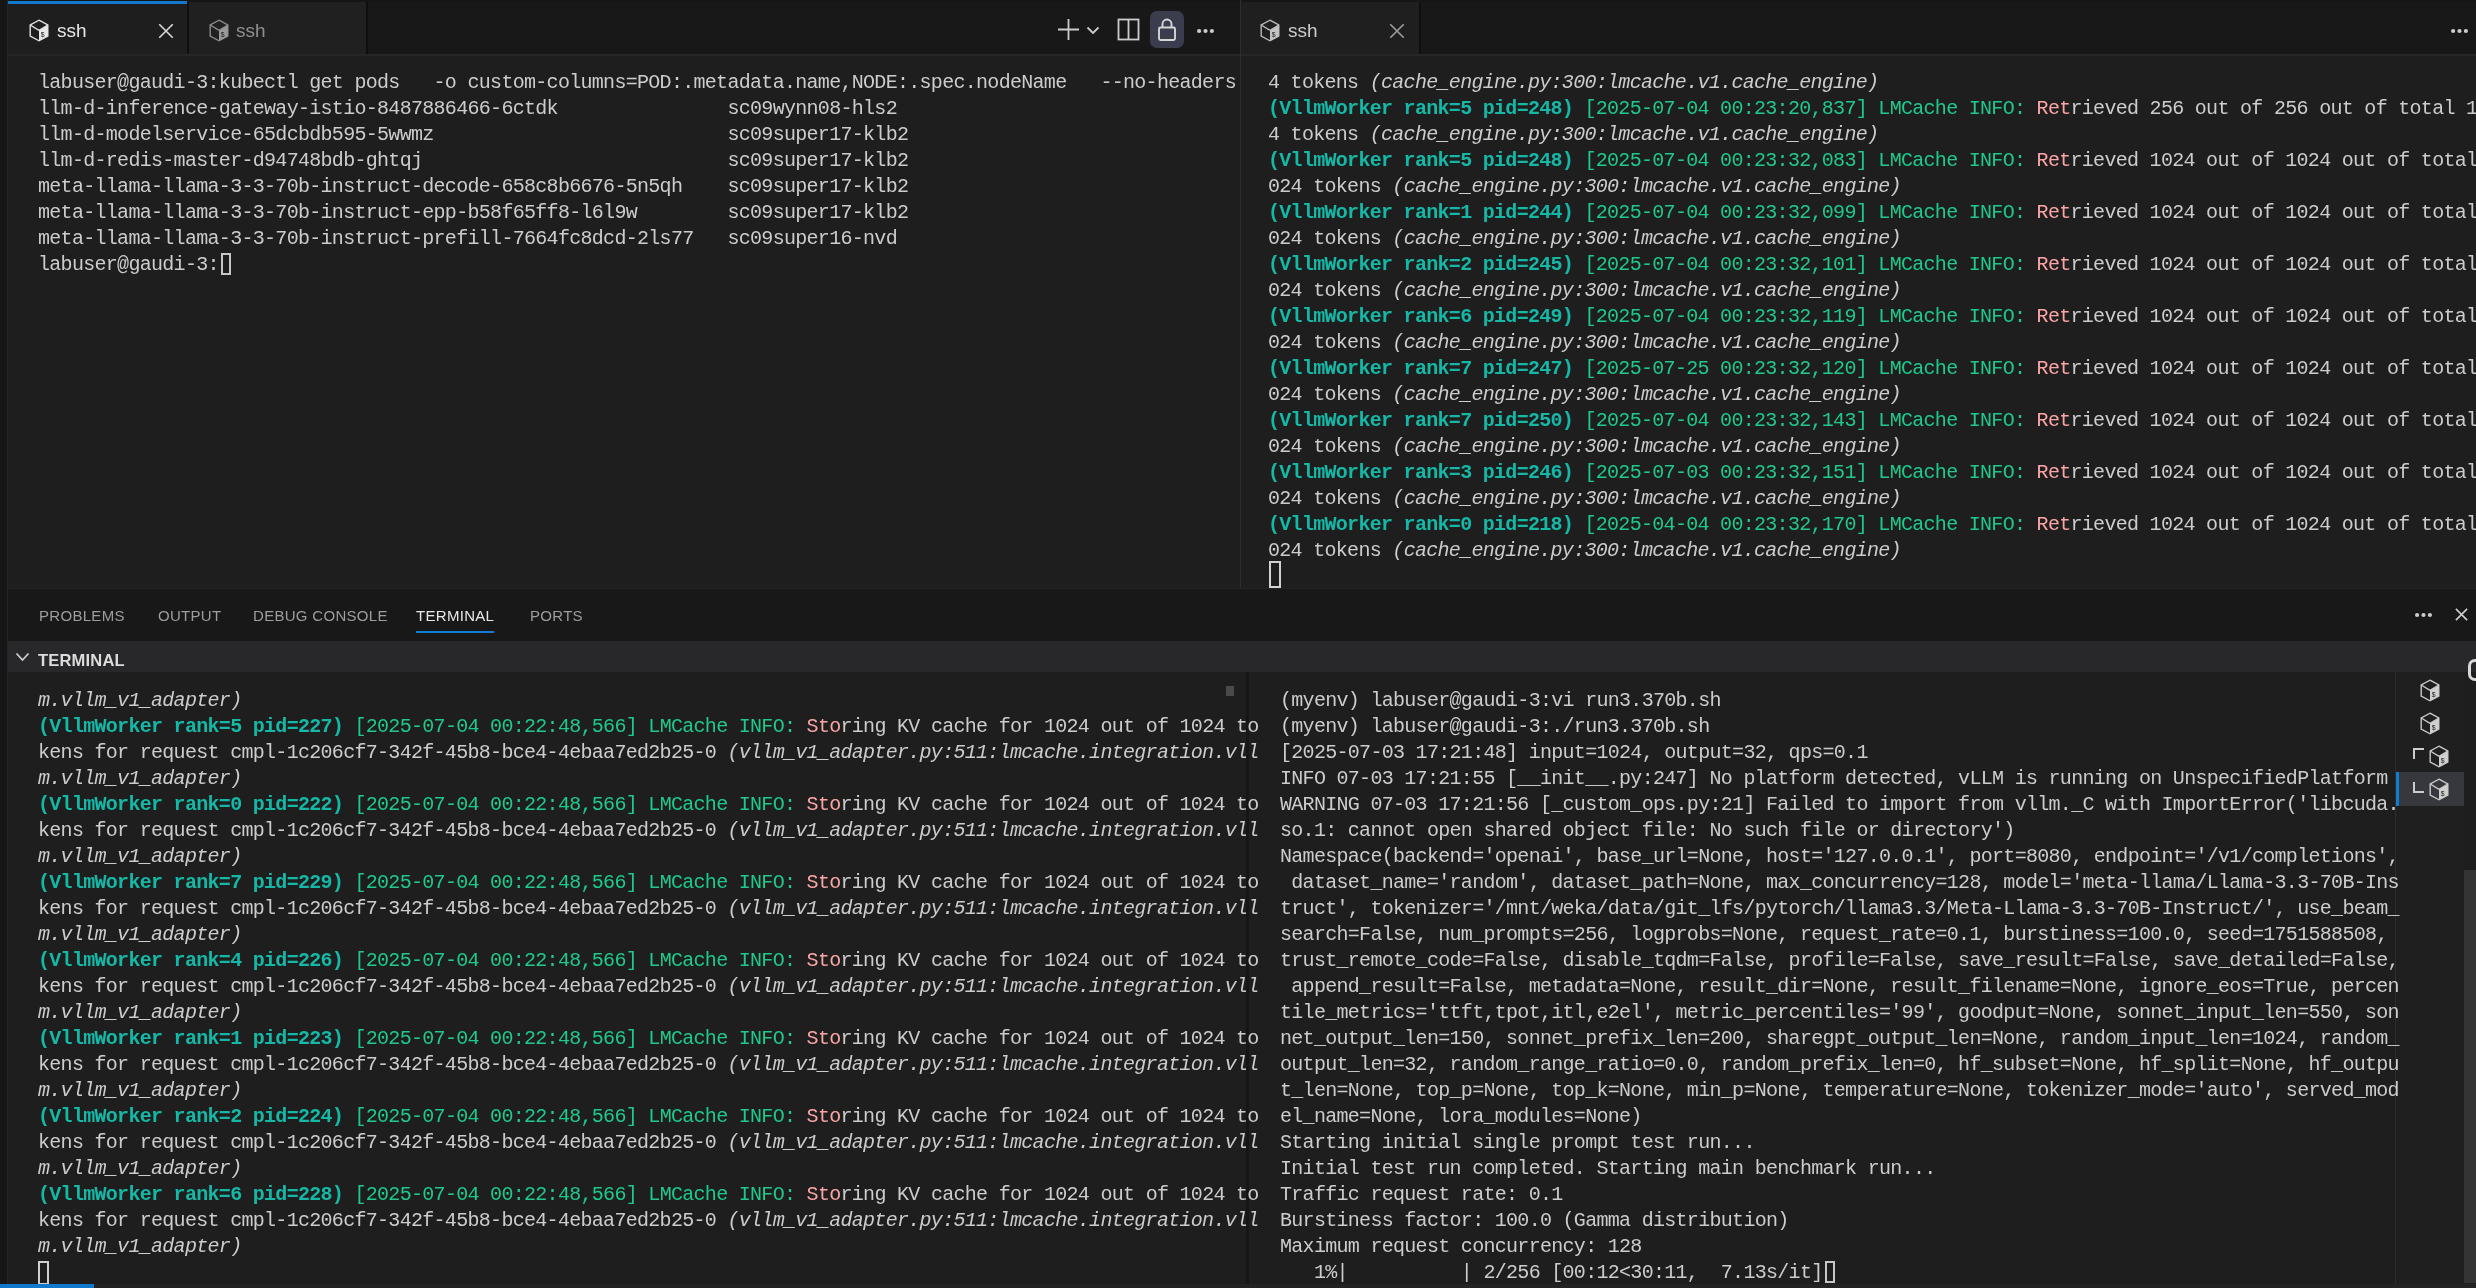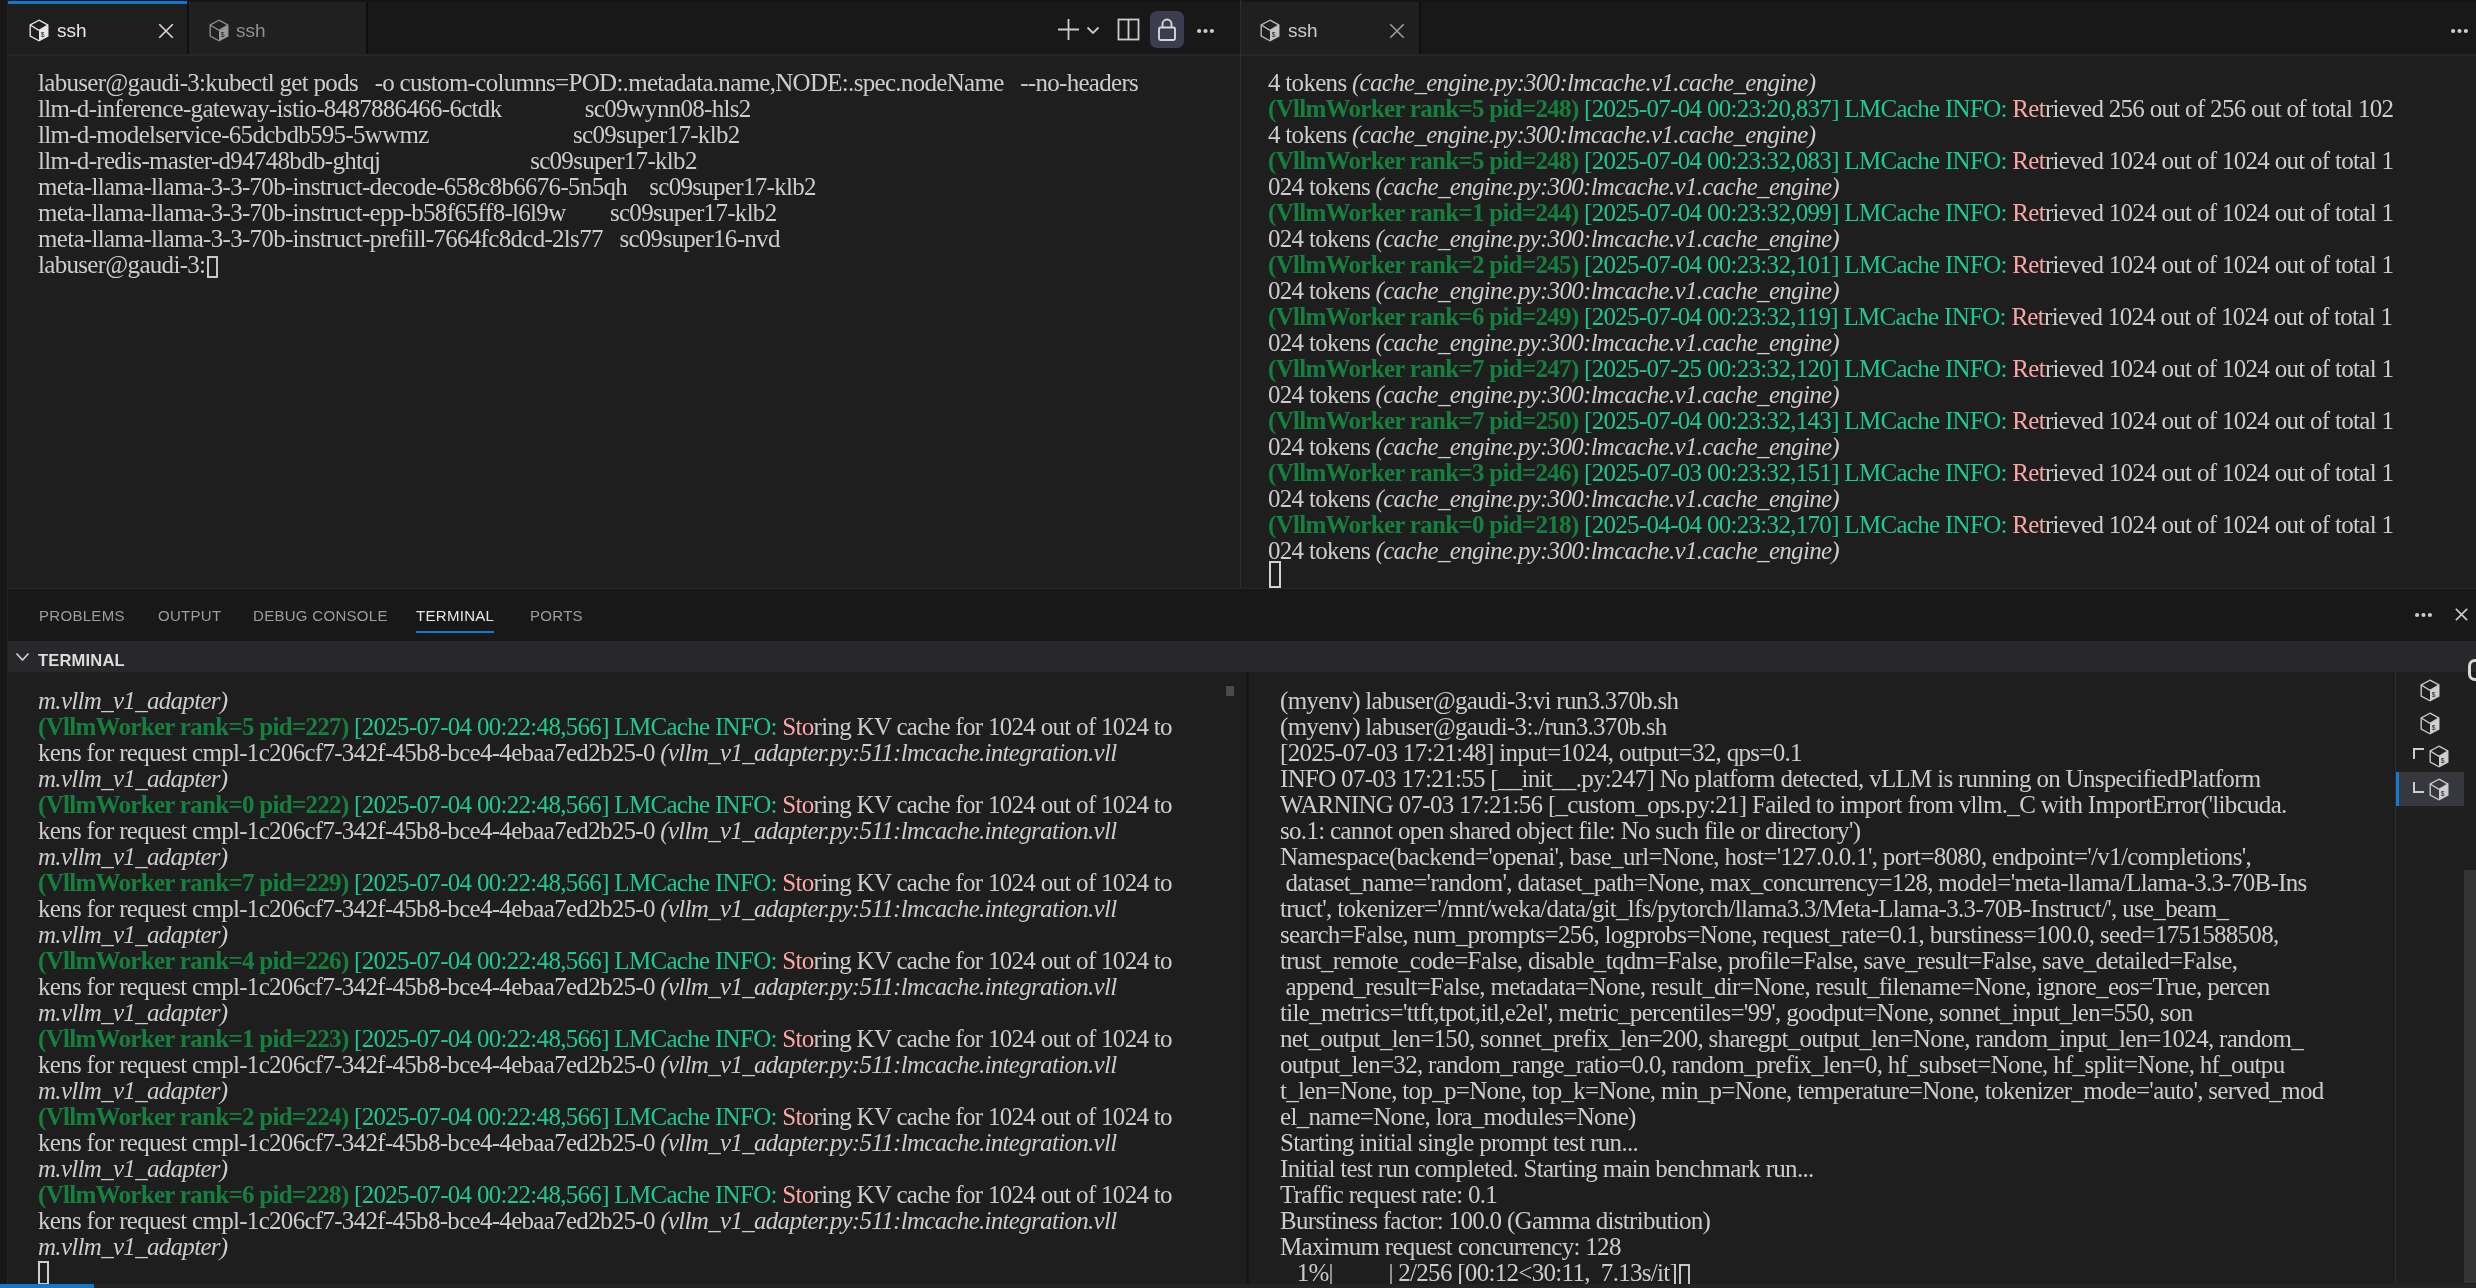--- a/index.html
+++ b/index.html
@@ -1,19 +1,19 @@
 <!DOCTYPE html>
 <html><head><meta charset="utf-8">
 <style>
 *{margin:0;padding:0;box-sizing:border-box}
 html,body{width:2476px;height:1288px;background:#181818;overflow:hidden}
 body{position:relative;font-family:"Liberation Sans",sans-serif;-webkit-font-smoothing:antialiased}
 .abs{position:absolute}
-pre.term{position:absolute;font-family:Liberation Serif, serif;font-size:25px;letter-spacing:-0.7px;line-height:26px;color:#cccccc;white-space:pre}
-pre.term b.c{color:#15803d;font-weight:bold}
+pre.term{position:absolute;font-family:Liberation Mono, monospace;font-size:20px;letter-spacing:-0.7px;line-height:26px;color:#cccccc;white-space:pre}
+pre.term b.c{color:#14b8a6;font-weight:bold}
 pre.term .g{color:#1ec98b}
 pre.term .r{color:#fca5a5}
 pre.term i{font-style:italic}
 .cur{display:inline-block;width:10.5px;height:22px;border:2px solid #c8c8c8;vertical-align:-4.5px;margin-left:2px}
 .uilabel{position:absolute;font-size:15px;color:#9d9d9d;letter-spacing:0.3px}
 </style></head>
 <body>
 
 <div class="abs" style="left:8px;top:0;width:1232px;height:588px;background:#1e1e1e"></div>
 <div class="abs" style="left:1241px;top:0;width:1235px;height:588px;background:#1e1e1e"></div>

